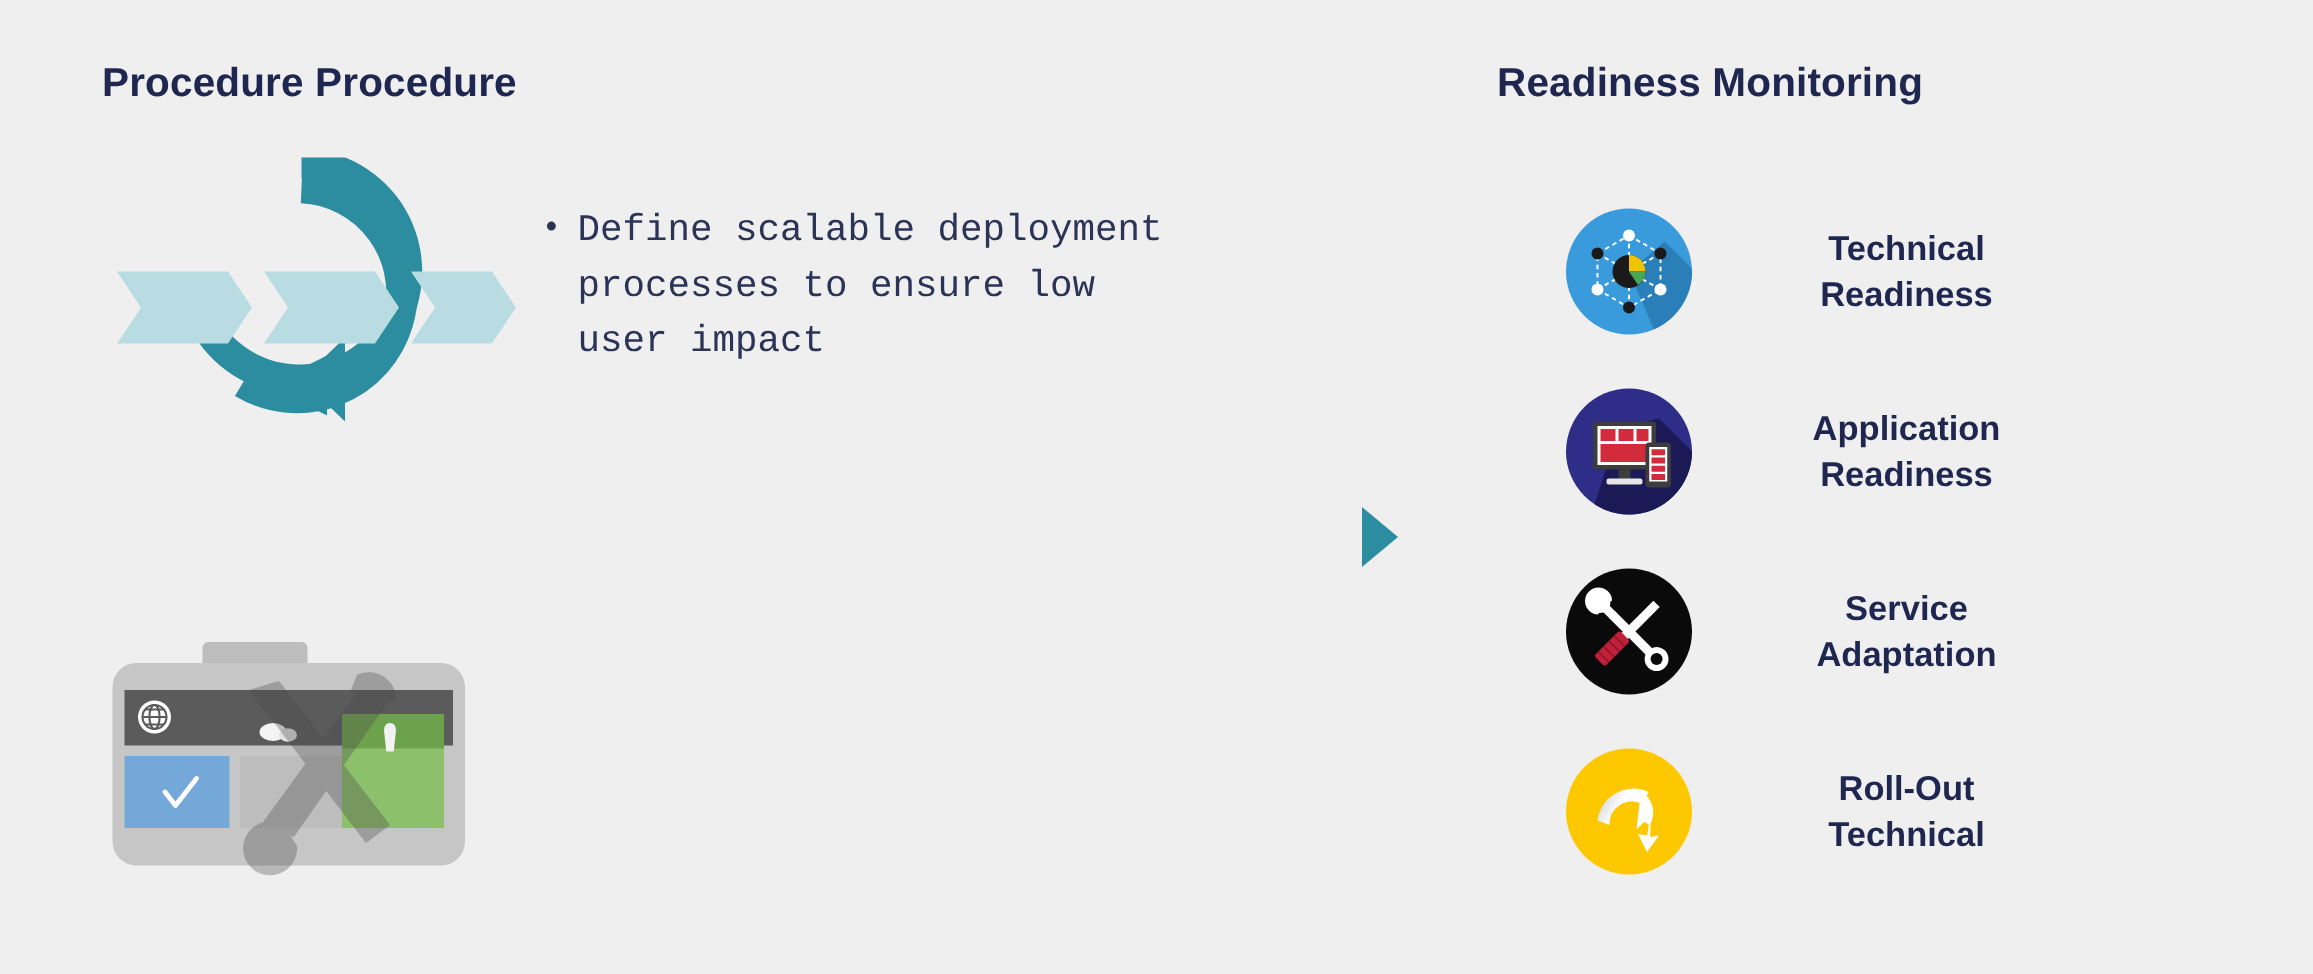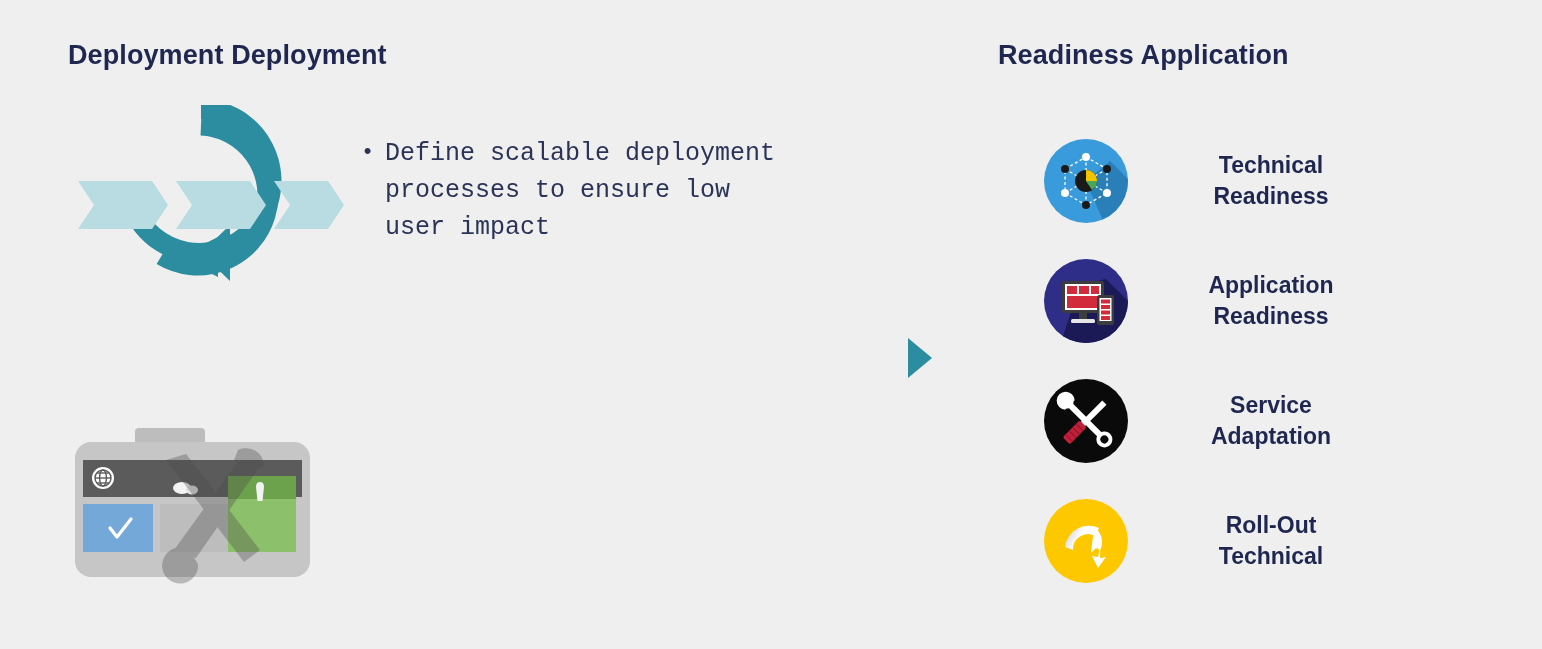--- a/index.html
+++ b/index.html
@@ -111,24 +111,24 @@
     color: #1f2750;
     padding-right: 50px;
     white-space: pre-line;
   }
 </style>
 </head>
 <body>
 
 <div class="slide">
 
-  <div class="heading" id="h-deployment">Deployment Deployment</div>
-
-
-  <div class="heading" id="h-readiness">Readiness Application</div>
+  <div class="heading" id="h-deployment">Procedure Procedure</div>
+
+
+  <div class="heading" id="h-readiness">Readiness Monitoring</div>
 
   <div class="block" id="block-deployment">
 
     <div class="block-icon">
       <svg width="275" height="190" viewBox="0 0 275 190" xmlns="http://www.w3.org/2000/svg">
 
         <g fill="#2c8ca0">
           <path d="M131 14 A62 62 0 1 1 79 112 L63 124 A82 82 0 1 0 131 -6 Z"></path>
           <path d="M131 6 h-2 v36 h2z" fill="none"></path>
         </g>

